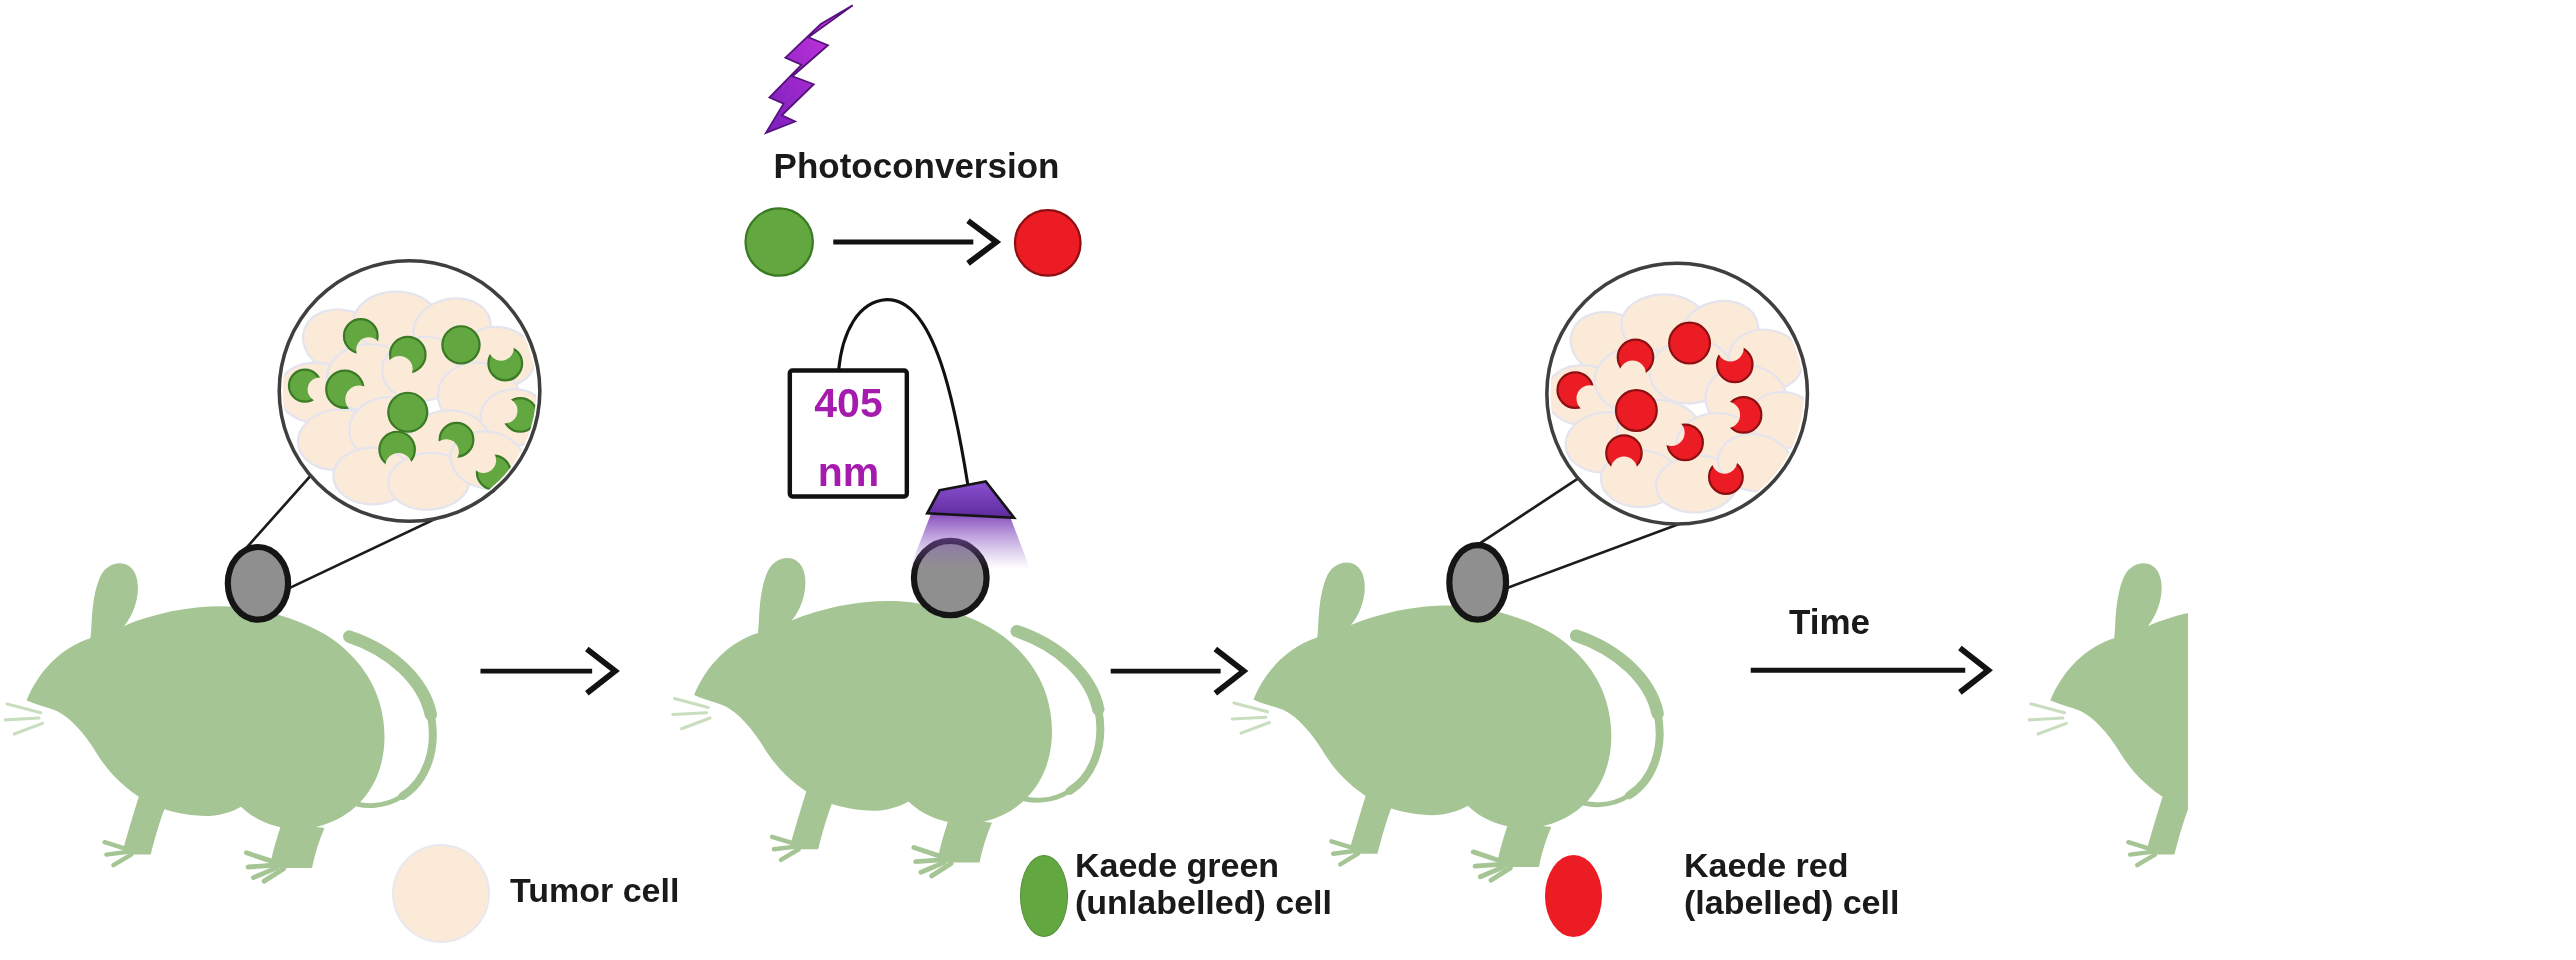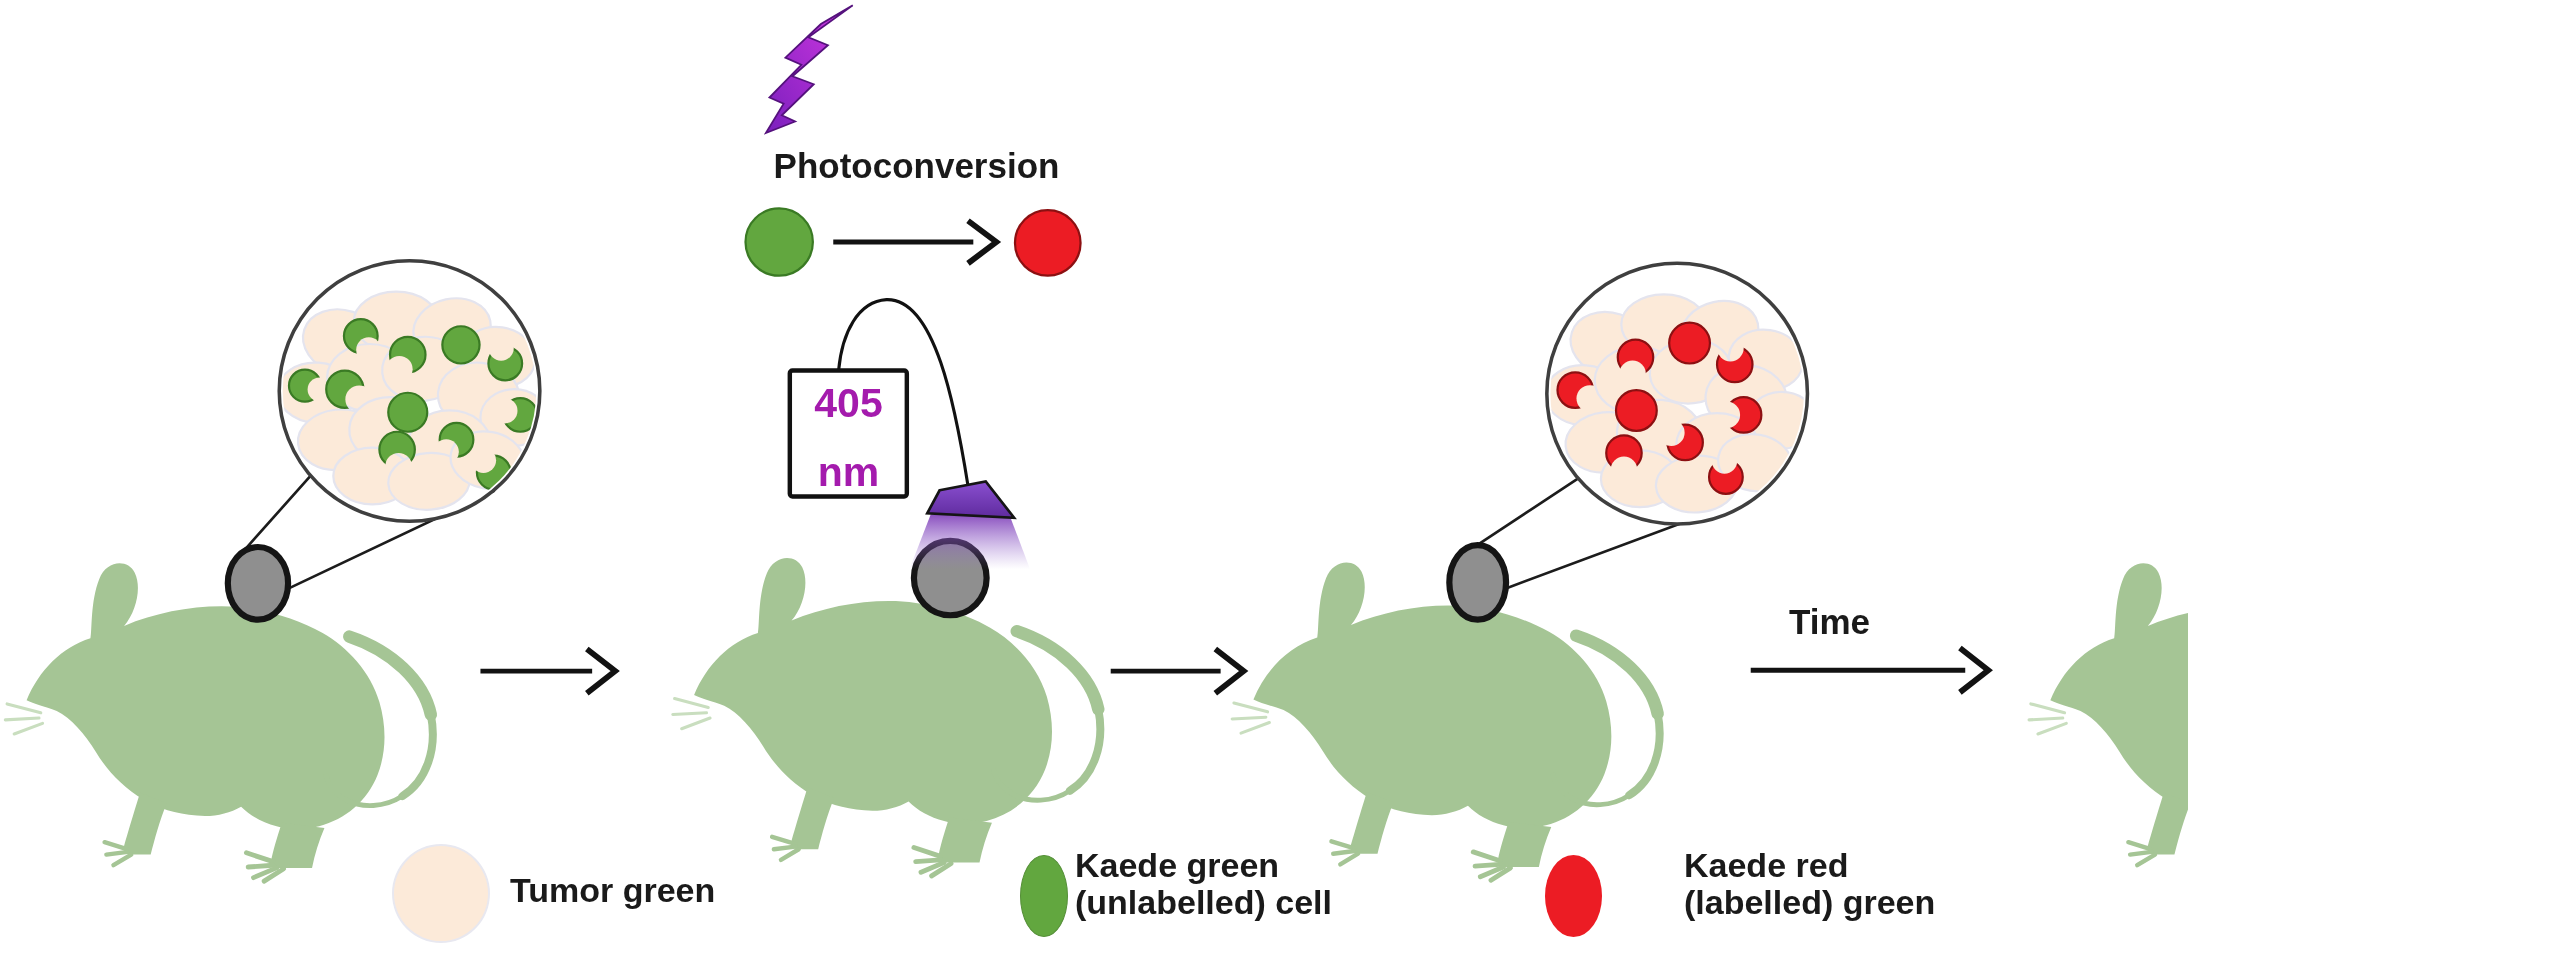--- a/index.html
+++ b/index.html
@@ -384,29 +384,29 @@
   </svg>
 
   <div class="overlay-label pc-label">Photoconversion</div>
   <div class="overlay-label wl wl-1">405</div>
   <div class="overlay-label wl wl-2">nm</div>
   <div class="overlay-label time-label">Time</div>
 
   <div>
     <div class="legend-swatch swatch-tumor"></div>
     <div class="legend-label lbl-tumor">
-      <span>Tumor green</span>
+      <span>Tumor cell</span>
 
     </div>
     <div class="legend-swatch swatch-green"></div>
     <div class="legend-label lbl-green">
       <span>Kaede green</span>
       <span>(unlabelled) cell</span>
     </div>
     <div class="legend-swatch swatch-red"></div>
     <div class="legend-label lbl-red">
       <span>Kaede red</span>
-      <span>(labelled) green</span>
+      <span>(labelled) cell</span>
     </div>
   </div>
 
 </div>
 
 
 </body></html>

